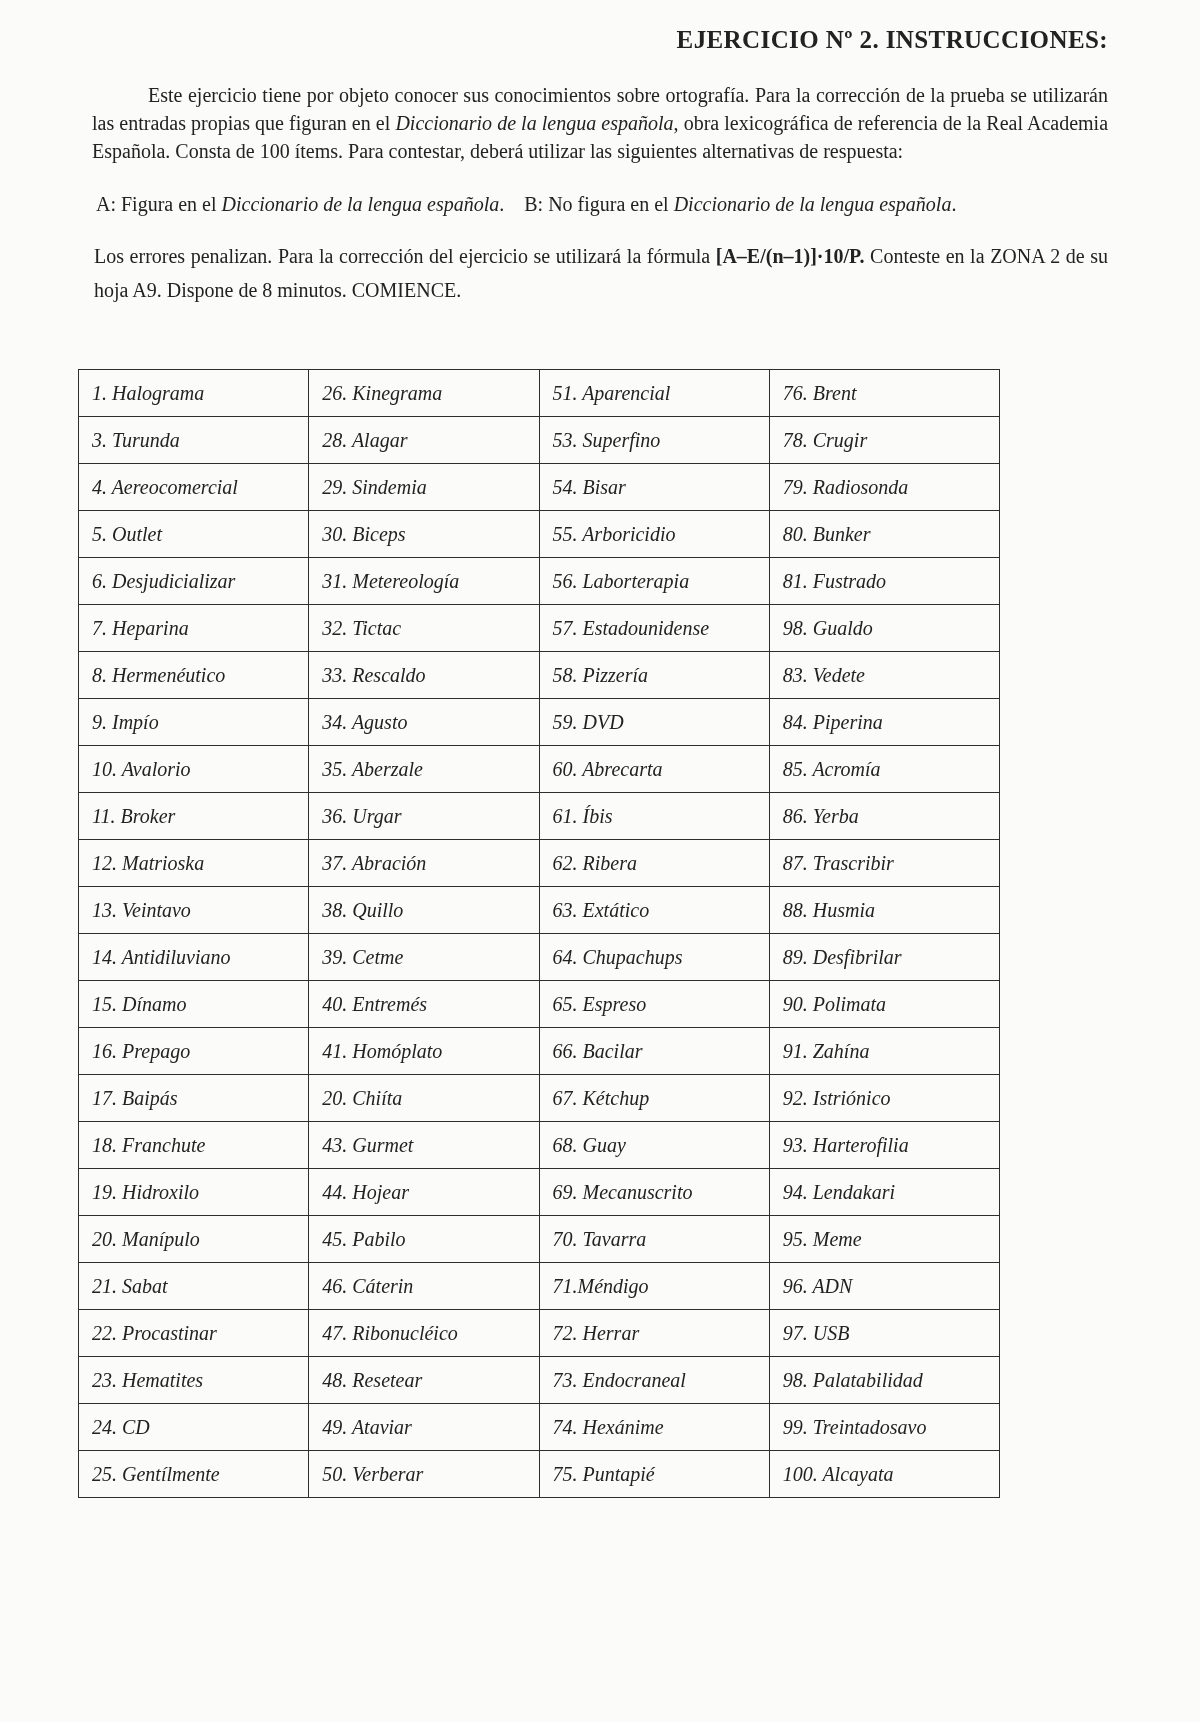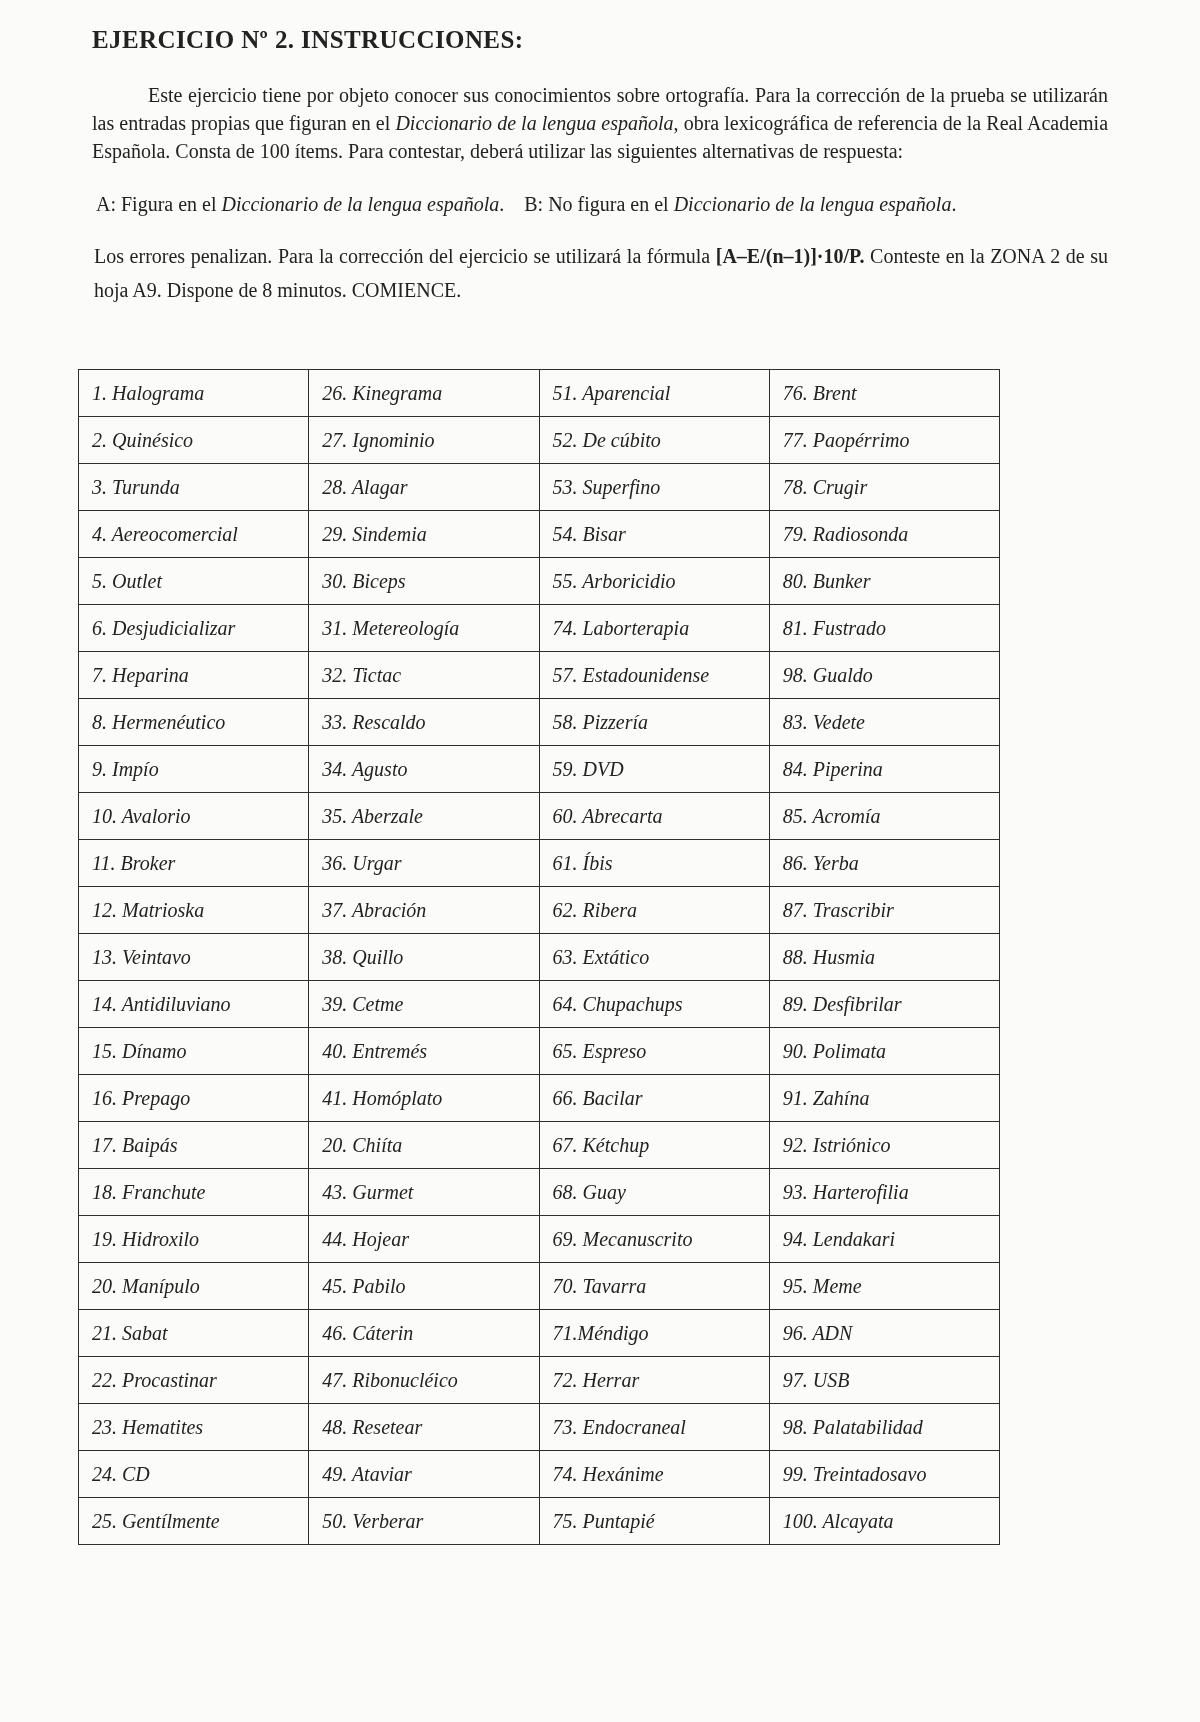--- a/index.html
+++ b/index.html
@@ -15,21 +15,21 @@
     background: var(--paper, #fbfbfa);
     color: var(--ink, #222222);
     font-family: "Liberation Serif", "DejaVu Serif", serif;
     overflow: hidden;
     box-sizing: border-box;
     padding: 26px 92px 0 92px;
   }
   h1.title {
     font-size: 25px;
     font-weight: bold;
-    text-align: left;
+    text-align: right;
     margin: 0 0 27px 0;
     letter-spacing: 0.4px;
   }
   p { margin: 0; }
   p.intro {
     font-size: 20px;
     line-height: 28px;
     text-align: justify;
     text-indent: 56px;
     margin-bottom: 26px;
@@ -81,47 +81,41 @@
 
   <table class="word-table">
     <tbody>
         <tr>
           <td>1. Halograma</td>
           <td>26. Kinegrama</td>
           <td>51. Aparencial</td>
           <td>76. Brent</td>
         </tr>
         <tr>
-          <td>2. Quinésico</td>
-          <td>27. Ignominio</td>
-          <td>52. De cúbito</td>
-          <td>77. Paopérrimo</td>
-        </tr>
-        <tr>
           <td>3. Turunda</td>
           <td>28. Alagar</td>
           <td>53. Superfino</td>
           <td>78. Crugir</td>
         </tr>
         <tr>
           <td>4. Aereocomercial</td>
           <td>29. Sindemia</td>
           <td>54. Bisar</td>
           <td>79. Radiosonda</td>
         </tr>
         <tr>
           <td>5. Outlet</td>
           <td>30. Biceps</td>
           <td>55. Arboricidio</td>
           <td>80. Bunker</td>
         </tr>
         <tr>
           <td>6. Desjudicializar</td>
           <td>31. Metereología</td>
-          <td>74. Laborterapia</td>
+          <td>56. Laborterapia</td>
           <td>81. Fustrado</td>
         </tr>
         <tr>
           <td>7. Heparina</td>
           <td>32. Tictac</td>
           <td>57. Estadounidense</td>
           <td>98. Gualdo</td>
         </tr>
         <tr>
           <td>8. Hermenéutico</td>

